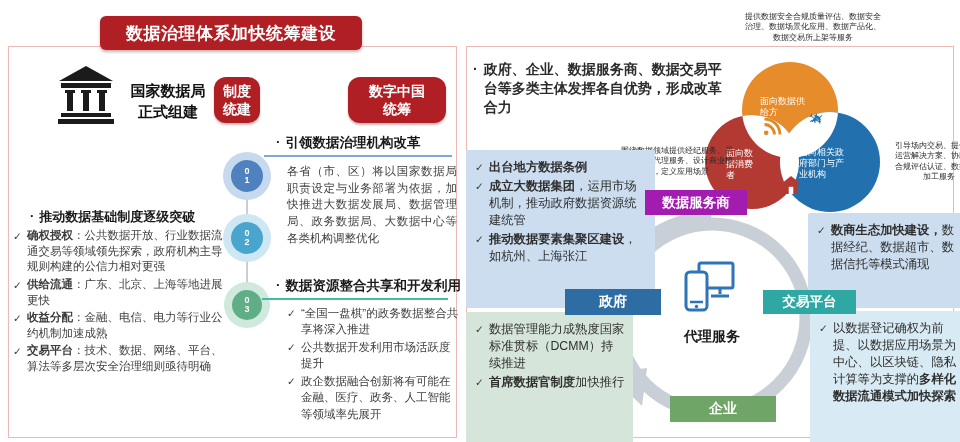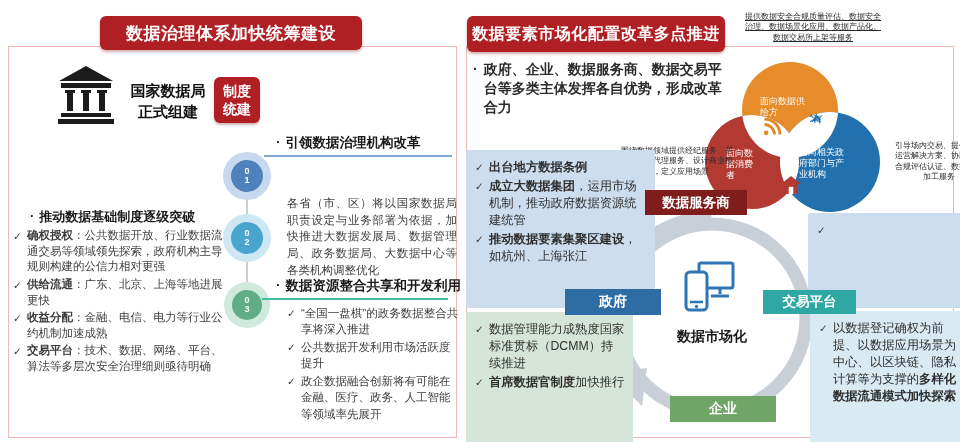--- a/index.html
+++ b/index.html
@@ -3,25 +3,25 @@
 <meta charset="utf-8">
 <style>
   html,body{margin:0;padding:0;background:#fff;}
   .canvas{position:relative;width:960px;height:442px;background:#fff;overflow:hidden;
           font-family:"Liberation Sans","DejaVu Sans",sans-serif;color:#333;}
   .abs{position:absolute;}
   .panel{position:absolute;border:1px solid #F0B8B5;background:#fff;z-index:0;}
   .titlebox{position:absolute;background:#B01F24;color:#fff;font-weight:700;display:flex;align-items:center;
             justify-content:center;border-radius:6px;box-shadow:0 2px 3px rgba(120,20,20,.35);z-index:4;letter-spacing:.5px;}
   .tag{position:absolute;background:#B01F24;color:#fff;font-weight:700;display:flex;align-items:center;justify-content:center;
-       text-align:center;border-radius:6px;font-size:14px;line-height:1.3;box-shadow:0 2px 2px rgba(120,20,20,.3);}
+       text-align:center;border-radius:12px;font-size:14px;line-height:1.3;box-shadow:0 2px 2px rgba(120,20,20,.3);}
   .tag span{white-space:pre-line;}
   .heading{position:absolute;font-weight:700;color:#1a1a1a;white-space:nowrap;display:flex;gap:5px;z-index:2;}
   .underline{position:absolute;height:2px;z-index:1;}
-  .body-text{position:absolute;color:#3d3d3d;z-index:2;text-align:justify;margin-top:32px;}
+  .body-text{position:absolute;color:#3d3d3d;z-index:2;text-align:justify;}
   .chk{position:absolute;z-index:2;}
   .chk .row{display:flex;margin-bottom:2px;}
   .chk .m{flex:0 0 14px;color:#3a3a3a;font-size:10.5px;padding-top:1px;}
   .chk .t{flex:1;}
   .lightbox{position:absolute;border-radius:2px;z-index:2;padding:9px 8px 6px 9px;}
   .plabel{position:absolute;color:#fff;font-weight:700;display:flex;align-items:center;justify-content:center;z-index:3;}
   .note{position:absolute;font-size:8px;line-height:1.3;color:#2b2b2b;text-align:center;z-index:2;}
   .vlabel{position:absolute;color:#fff;font-weight:400;font-size:9px;line-height:1.2;text-align:left;z-index:2;}
   .vlabel span{white-space:pre-line;}
   .hline{position:absolute;height:2px;background:#C2C9D1;z-index:1;}
@@ -59,20 +59,24 @@
     </svg>
   </div>
 
   <div class="abs" style="left:118px;top:80px;width:100px;font-size:15px;font-weight:700;color:#111;text-align:center;line-height:1.4;white-space:pre-line;z-index:2;">国家数据局
 正式组建</div>
 
   <div class="tag" style="left:214px;top:77px;width:46px;height:46px;">
     <span>制度
 统建</span>
     </div>
+  <div class="tag" style="left:348px;top:77px;width:98px;height:46px;">
+    <span>数字中国
+统筹</span>
+    </div>
 
   <div class="vline" style="left:246px;top:176px;height:132px;"></div>
   <div class="halo" style="left:223px;top:152px;width:48px;height:48px;background:#C6D9EE;">
     <div class="core" style="width:32px;height:32px;background:#4E81BD;">
         <span>0
 1</span>
       </div>
   </div>
   <div class="halo" style="left:223px;top:214px;width:48px;height:48px;background:#CDE7F3;">
     <div class="core" style="width:32px;height:32px;background:#49A5CE;">
@@ -131,21 +135,20 @@
       <span class="m">✓</span>
       <span class="t"><span>公共数据开发利用市场活跃度提升</span></span>
     </div>
     <div class="row">
       <span class="m">✓</span>
       <span class="t"><span>政企数据融合创新将有可能在金融、医疗、政务、人工智能等领域率先展开</span></span>
     </div>
   </div>
 
   <div class="panel" style="left:466px;top:46px;width:486px;height:390px;"></div>
-  <div class="titlebox" style="left:467px;top:16px;width:258px;height:36px;font-size:16px;">数据要素市场化配置改革多点推进</div>
 
   <div class="abs" style="left:473px;top:60px;width:262px;display:flex;gap:6px;font-size:14px;font-weight:700;color:#2b2b2b;line-height:1.35;z-index:2;">
     <span>·</span>
     <b>政府、企业、数据服务商、数据交易平台等多类主体发挥各自优势，形成改革合力</b>
   </div>
 
   <div class="abs" style="left:690px;top:58px;z-index:1;">
     <svg width="200" height="160" viewBox="0 0 200 160">
       <circle cx="100" cy="52" r="48" fill="#E78C2A"></circle>
       <circle cx="62" cy="104" r="47" fill="#B23A32"></circle>
@@ -189,21 +192,21 @@
   <div class="planes" style="left:808px;top:110px;">
     <span class="p1">✈</span><span class="p2">✈</span>
   </div>
   <div class="abs" style="left:780px;top:175px;z-index:2;">
     <svg width="22" height="20" viewBox="0 0 24 22" fill="#B23A32">
       <path d="M12 1 L23 10 H19.5 V21 H4.5 V10 H1 Z"></path>
       <rect x="9.5" y="13" width="5" height="8" fill="#fff"></rect>
     </svg>
   </div>
 
-  <div class="note" style="left:744px;top:12px;width:138px;text-decoration:underline;">提供数据安全合规质量评估、数据安全治理、数据场景化应用、数据产品化、数据交易所上架等服务</div>
+  <div class="note" style="left:744px;top:12px;width:138px;">提供数据安全合规质量评估、数据安全治理、数据场景化应用、数据产品化、数据交易所上架等服务</div>
   <div class="note" style="left:620px;top:146px;width:114px;">围绕数据领域提供经纪服务、居间服务、代理服务、设计商业模式，定义应用场景</div>
   <div class="note" style="left:864px;top:141px;width:92px;margin-left:29px;">引导场内交易、提供产业运营解决方案、协助提供合规评估认证、数据商品加工服务</div>
 
   <div class="abs" style="left:595px;top:210px;z-index:0;">
     <svg width="240" height="230" viewBox="0 0 240 230">
       <circle cx="117" cy="108" r="94" stroke="#C9CFD7" stroke-width="13" fill="none"></circle>
       <path d="M110 6 C 64 14 28 40 16 76" stroke="#C9CFD7" stroke-width="13" fill="none" stroke-linecap="round"></path>
       <polygon points="52,158 47,196 13,163" fill="#C9CFD7"></polygon>
     </svg>
   </div>
@@ -212,23 +215,23 @@
     <svg width="52" height="60" viewBox="0 0 52 60">
       <g fill="none" stroke="#2E75B6" stroke-width="3">
         <rect x="15" y="3" width="34" height="25" rx="2"></rect>
         <path d="M36 28 v6 M27 36 h18"></path>
       </g>
       <rect x="2" y="12" width="21" height="38" rx="4" fill="#fff" stroke="#2E75B6" stroke-width="3"></rect>
       <line x1="6" y1="42" x2="19" y2="42" stroke="#2E75B6" stroke-width="2.5"></line>
       <circle cx="12.5" cy="46.5" r="1.7" fill="#2E75B6"></circle>
     </svg>
   </div>
-  <div class="center-label" style="left:660px;top:328px;width:104px;font-size:14px;">数据市场化</div>
-
-  <div class="plabel" style="left:645px;top:190px;width:102px;height:25px;background:#7f1d1d;font-size:13.5px;">数据服务商</div>
+  <div class="center-label" style="left:660px;top:328px;width:104px;font-size:14px;">代理服务</div>
+
+  <div class="plabel" style="left:645px;top:190px;width:102px;height:25px;background:#a21caf;font-size:13.5px;">数据服务商</div>
   <div class="plabel" style="left:565px;top:289px;width:96px;height:26px;background:#2E6DA4;font-size:14px;">政府</div>
   <div class="plabel" style="left:763px;top:290px;width:93px;height:24px;background:#2FA7A2;font-size:13.5px;">交易平台</div>
   <div class="plabel" style="left:670px;top:396px;width:106px;height:26px;background:#6FA566;font-size:14px;">企业</div>
 
   <div class="hline" style="left:468px;top:300px;width:96px;"></div>
   <div class="hline" style="left:856px;top:301px;width:82px;"></div>
 
   <div class="lightbox chk" style="left:466px;top:150px;width:172px;height:143px;background:#CBDDEF;font-size:12.3px;line-height:1.38;color:#2f2f2f;">
     <div class="row">
       <span class="m">✓</span>
@@ -251,20 +254,21 @@
     </div>
     <div class="row">
       <span class="m">✓</span>
       <span class="t"><b>首席数据官制度</b><span>加快推行</span></span>
     </div>
   </div>
 
   <div class="lightbox chk" style="left:808px;top:213px;width:137px;height:80px;background:#CBDDEF;font-size:12.3px;line-height:1.38;color:#2f2f2f;">
     <div class="row">
       <span class="m">✓</span>
+      <span class="t"><b>数商生态加快建设，</b><span>数据经纪、数据超市、数据信托等模式涌现</span></span>
     </div>
   </div>
 
   <div class="lightbox chk" style="left:810px;top:311px;width:141px;height:123px;background:#D8EAF3;font-size:12.3px;line-height:1.38;color:#2f2f2f;">
     <div class="row">
       <span class="m">✓</span>
       <span class="t"><span>以数据登记确权为前提、以数据应用场景为中心、以区块链、隐私计算等为支撑的</span><b>多样化数据流通模式加快探索</b></span>
     </div>
   </div>
 

